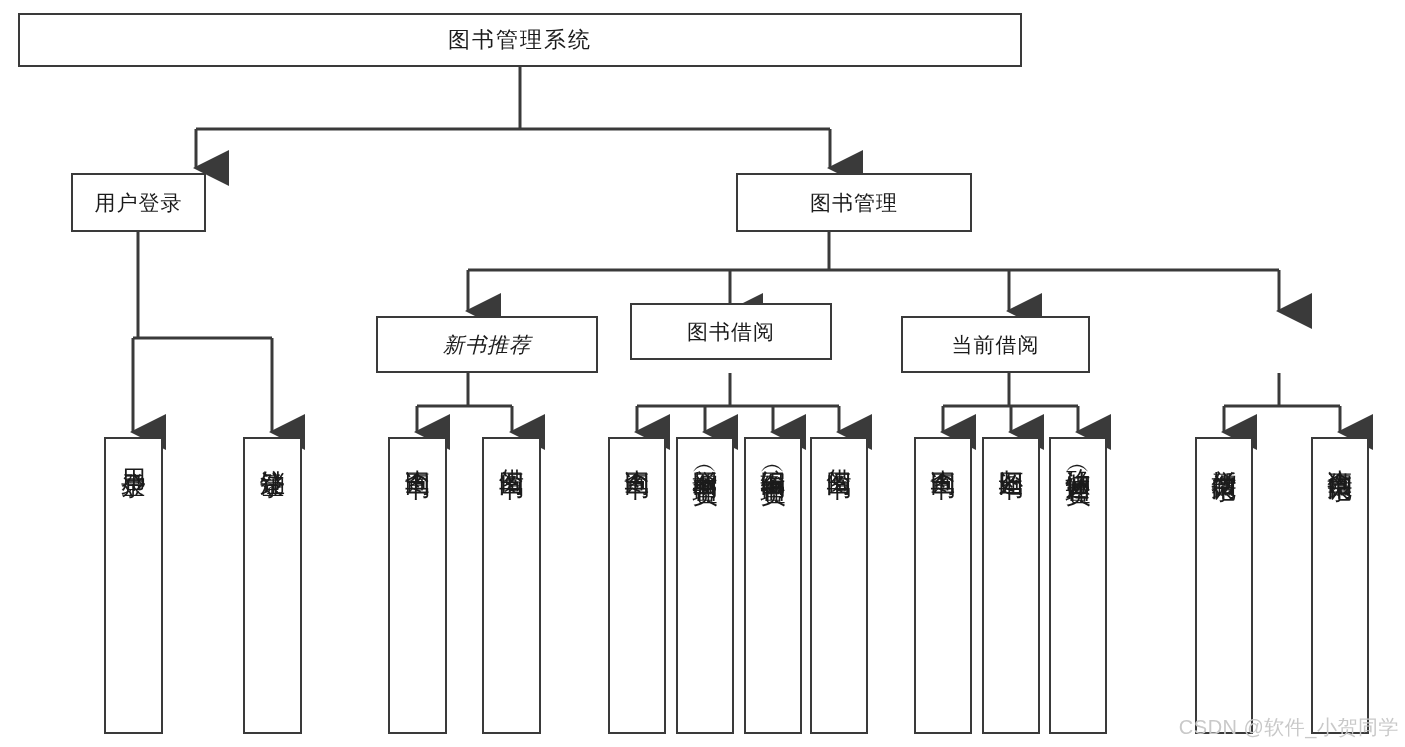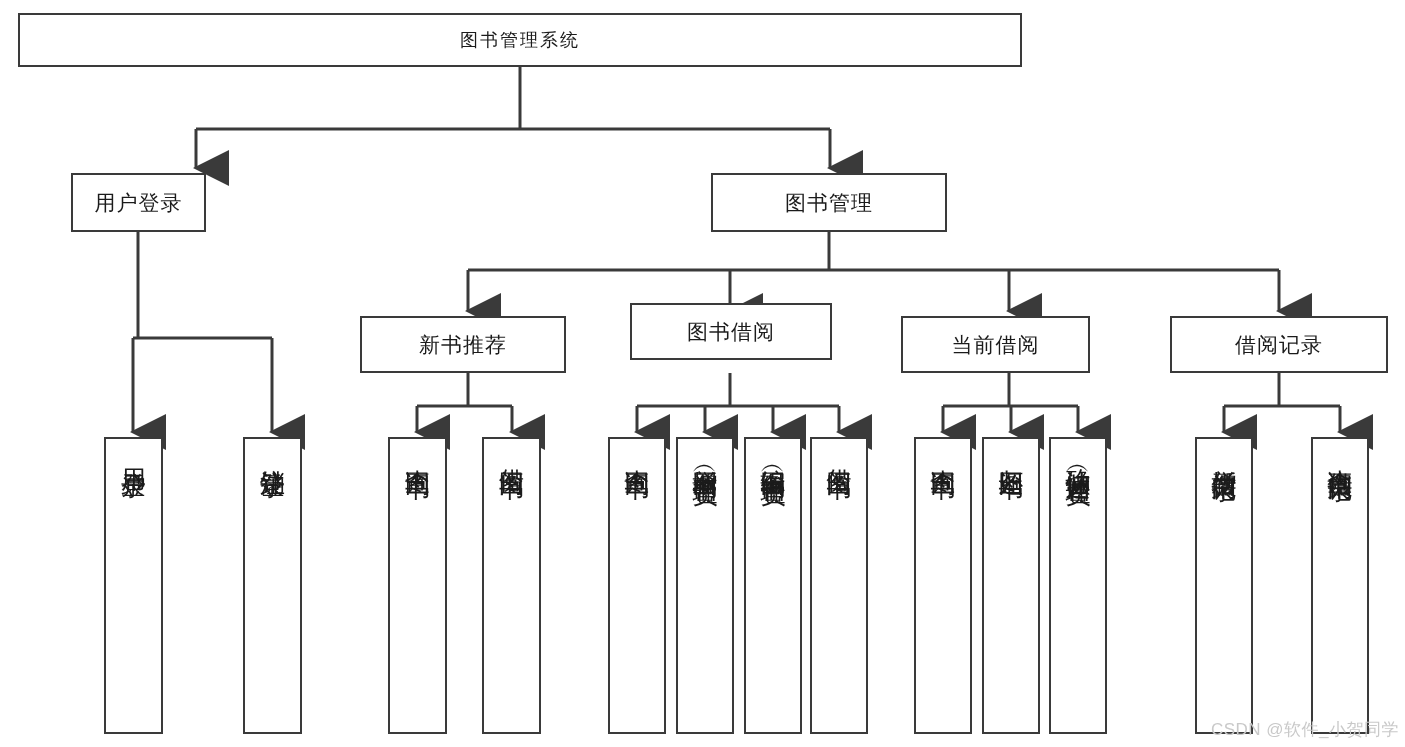--- a/index.html
+++ b/index.html
@@ -4,26 +4,26 @@
 <style>
   html,body{margin:0;padding:0;background:#ffffff;}
   body{width:1405px;height:747px;overflow:hidden;
        font-family:"Liberation Sans","DejaVu Sans",sans-serif;}
   #stage{position:relative;width:1405px;height:747px;background:#fff;}
   svg#wires{position:absolute;left:0;top:0;width:1405px;height:747px;}
   .node{position:absolute;box-sizing:border-box;background:#ffffff;
         border:2px solid #3a3a3a;display:flex;align-items:center;
         justify-content:center;color:#1b1b1b;}
   .node.h{font-size:21px;letter-spacing:1px;}
-  .node.root{font-size:18px;letter-spacing:2px;}
+  .node.root{font-size:22px;letter-spacing:2px;}
   .node.v{padding:10px 2px;align-items:flex-start;}
   .vtext{writing-mode:vertical-rl;text-orientation:upright;
          font-size:25px;line-height:1.08;letter-spacing:2px;
          white-space:nowrap;display:block;}
-  .watermark{position:absolute;right:6px;bottom:6px;font-size:17px;
+  .watermark{position:absolute;right:6px;bottom:6px;font-size:20px;
              color:#c9c9c9;letter-spacing:.5px;white-space:nowrap;margin-left:43px;}
 </style>
 </head>
 <body>
 
 <div id="stage">
 
   <svg id="wires" viewBox="0 0 1405 747">
     <defs>
       <marker id="arr" viewBox="0 0 12 12" refX="6" refY="11" markerWidth="12" markerHeight="12" orient="auto-start-reverse">
@@ -77,35 +77,32 @@
     </g>
   </svg>
 
   <div class="node root" style="left:18px;top:13px;width:1004px;height:54px;">
     <span>图书管理系统</span>
   </div>
 
   <div class="node h" style="left:71px;top:173px;width:135px;height:59px;">
     <span>用户登录</span>
   </div>
-  <div class="node h" style="left:711px;top:173px;width:236px;height:59px;">
+  <div class="node h" style="left:736px;top:173px;width:236px;height:59px;">
     <span>图书管理</span>
   </div>
 
-  <div class="node h" style="left:360px;top:316px;width:206px;height:57px;">
+  <div class="node h" style="left:376px;top:316px;width:222px;height:57px;font-style:italic;">
     <span>新书推荐</span>
   </div>
   <div class="node h" style="left:630px;top:303px;width:202px;height:57px;">
     <span>图书借阅</span>
   </div>
   <div class="node h" style="left:901px;top:316px;width:189px;height:57px;">
     <span>当前借阅</span>
-  </div>
-  <div class="node h" style="left:1170px;top:316px;width:218px;height:57px;">
-    <span>借阅记录</span>
   </div>
 
   <div class="node v" style="left:104px;top:437px;width:59px;height:297px;">
     <span class="vtext">用户登录</span>
   </div>
   <div class="node v" style="left:243px;top:437px;width:59px;height:297px;">
     <span class="vtext">注销登录</span>
   </div>
 
   <div class="node v" style="left:388px;top:437px;width:59px;height:297px;">

